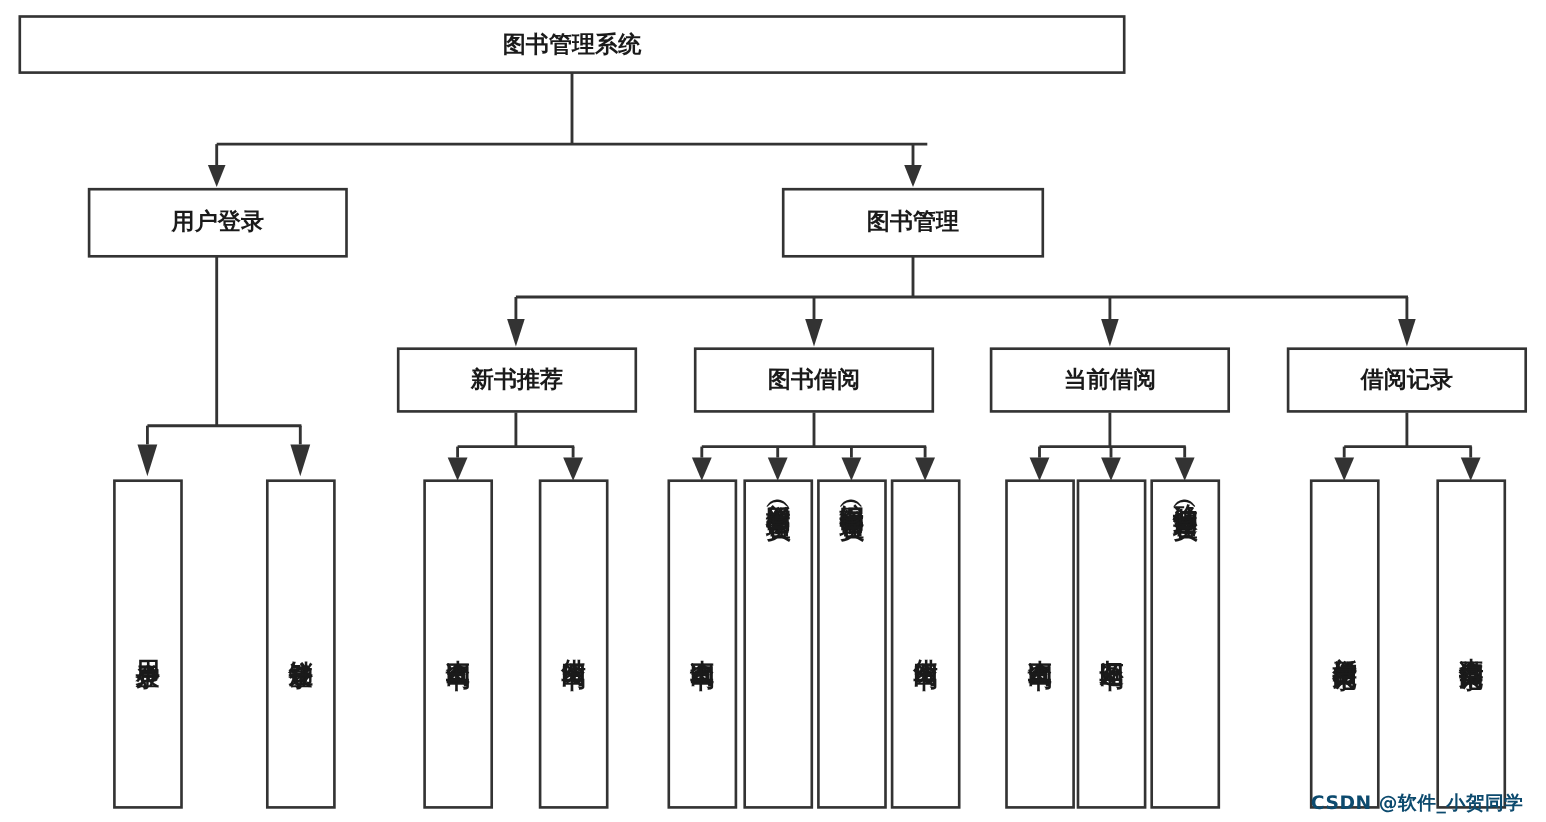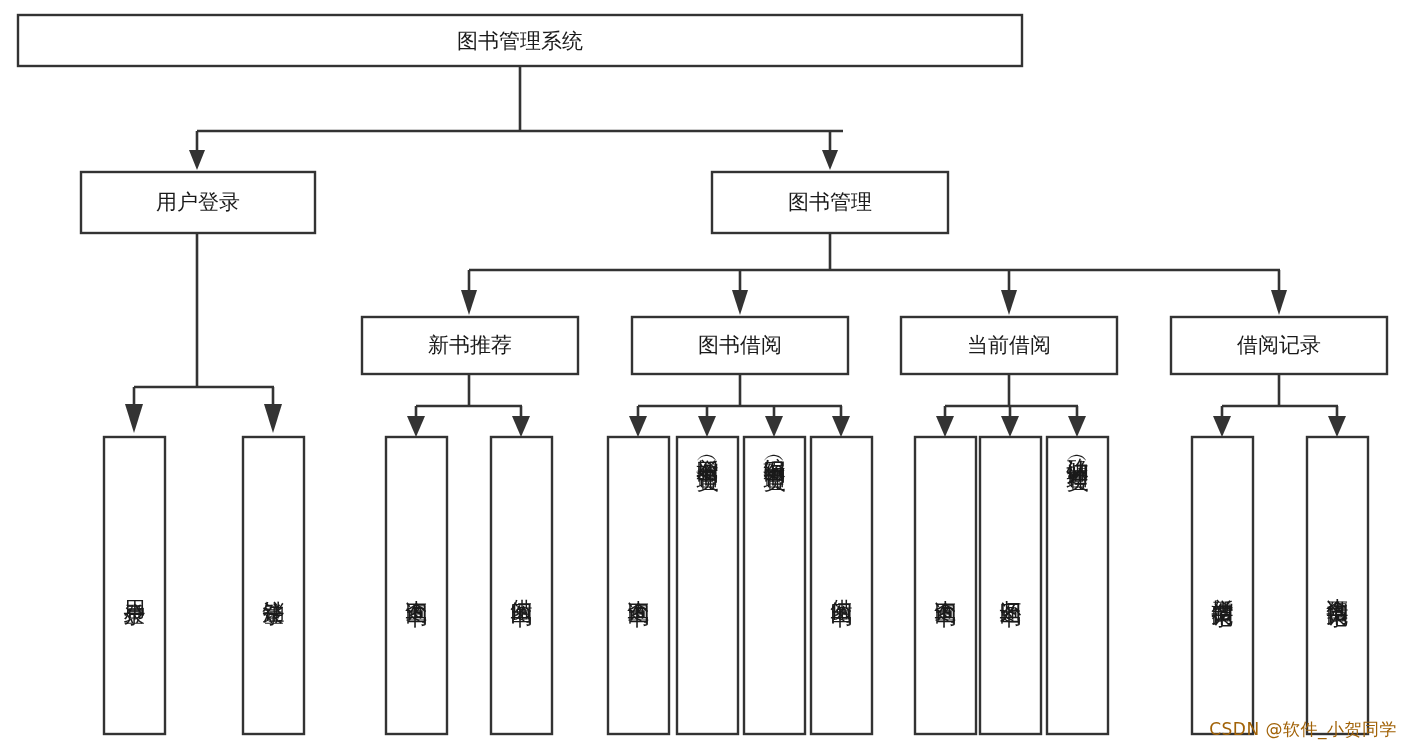--- a/index.html
+++ b/index.html
@@ -11,20 +11,21 @@
     width: 1405px;
     height: 747px;
     font-family: "Liberation Sans", "DejaVu Sans", sans-serif;
     overflow: hidden;
   }
   #diagram-root {
     position: relative;
     width: 1405px;
     height: 747px;
     background: #ffffff;
+    font-weight: bold;
   }
   svg#flow-svg {
     position: absolute;
     left: 0;
     top: 0;
     width: 1405px;
     height: 747px;
   }
   .node-box {
     fill: #ffffff;
@@ -67,25 +68,25 @@
     text-orientation: upright;
     font-family: "Liberation Sans", "DejaVu Sans", sans-serif;
     font-size: 22px;
     line-height: 1.0;
     color: #1a1a1a;
     letter-spacing: 2px;
     white-space: nowrap;
   }
   .watermark {
     position: absolute;
-    right: 8px;
+    right: 20px;
     bottom: 6px;
     font-family: "DejaVu Sans", sans-serif;
     font-size: 17px;
-    color: #a16207;
+    color: #0c4a6e;
     letter-spacing: 0.5px;
     white-space: nowrap;
   }
 </style>
 </head>
 <body>
 
 <div id="diagram-root">
 
   <svg id="flow-svg" viewBox="0 0 1405 747">

